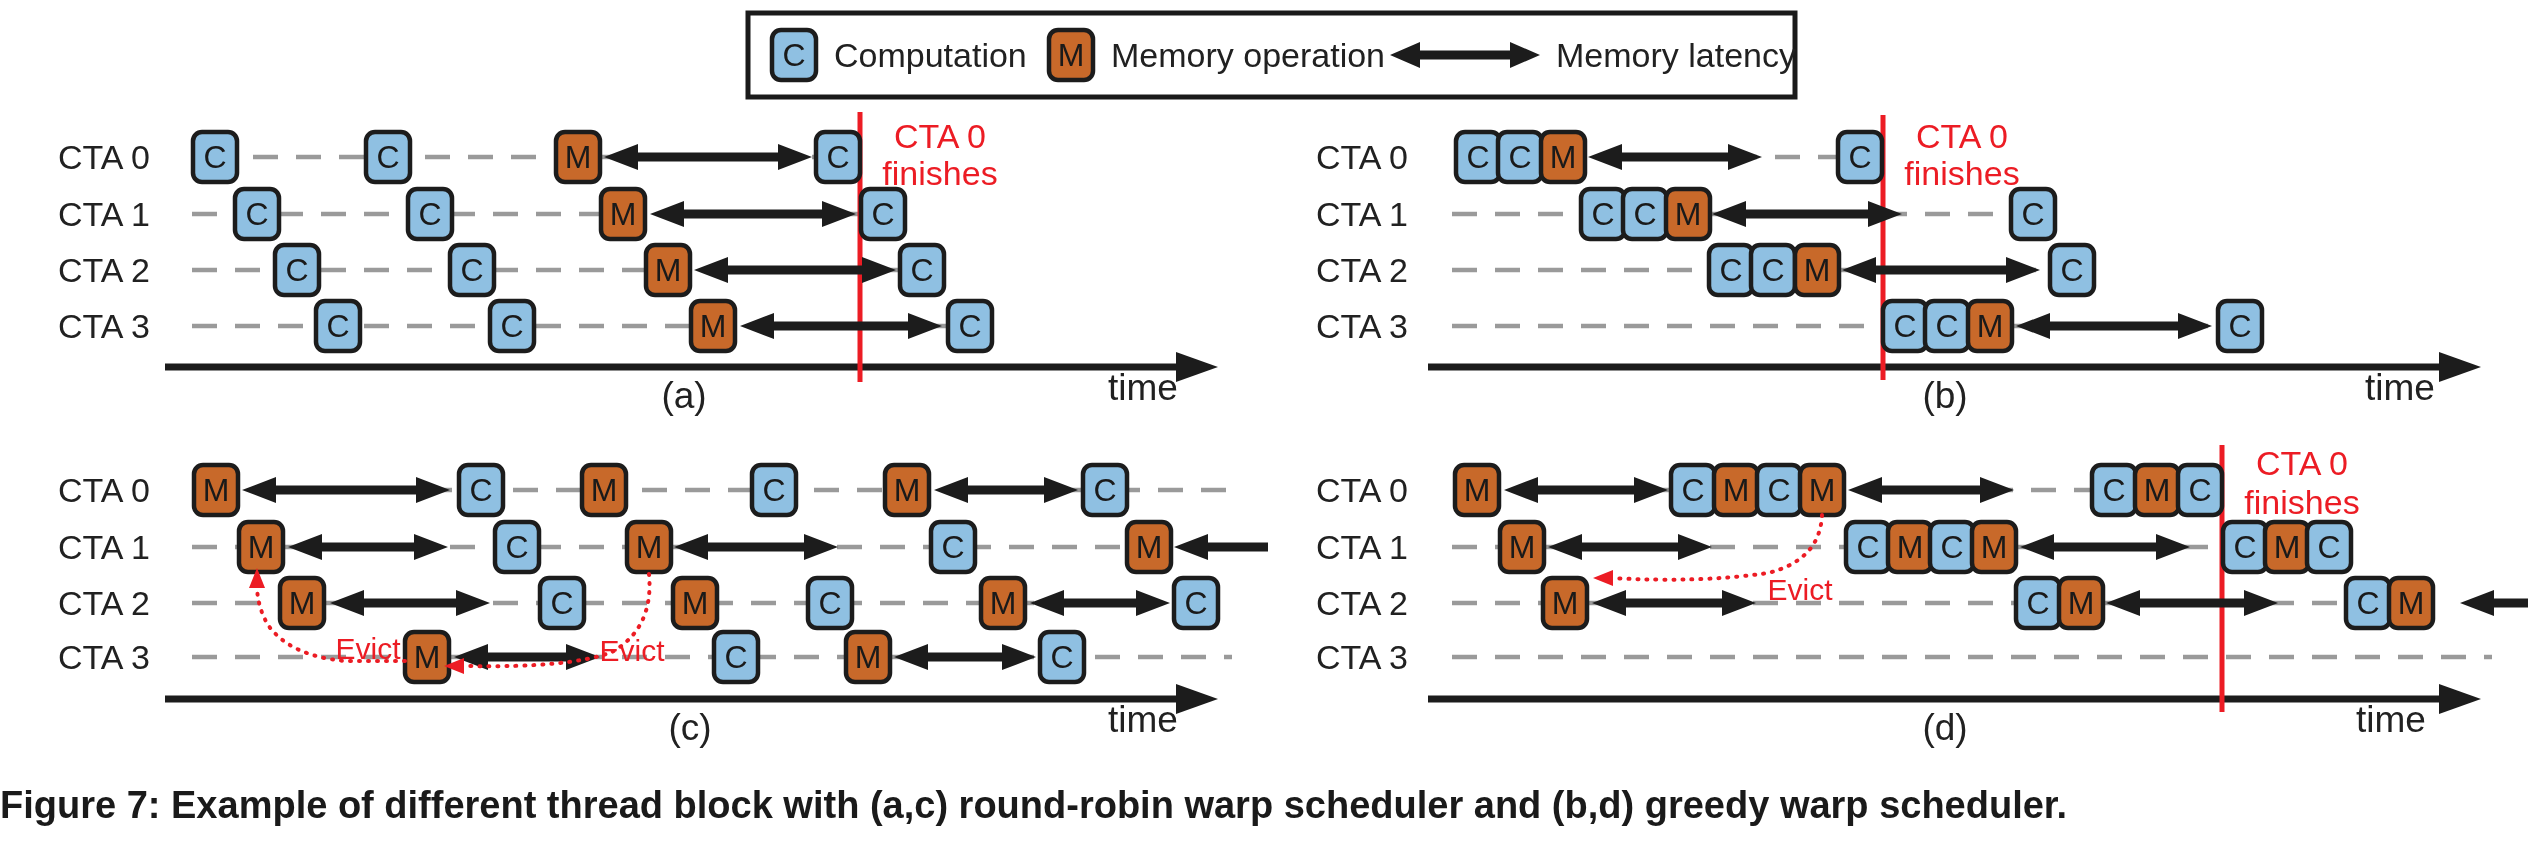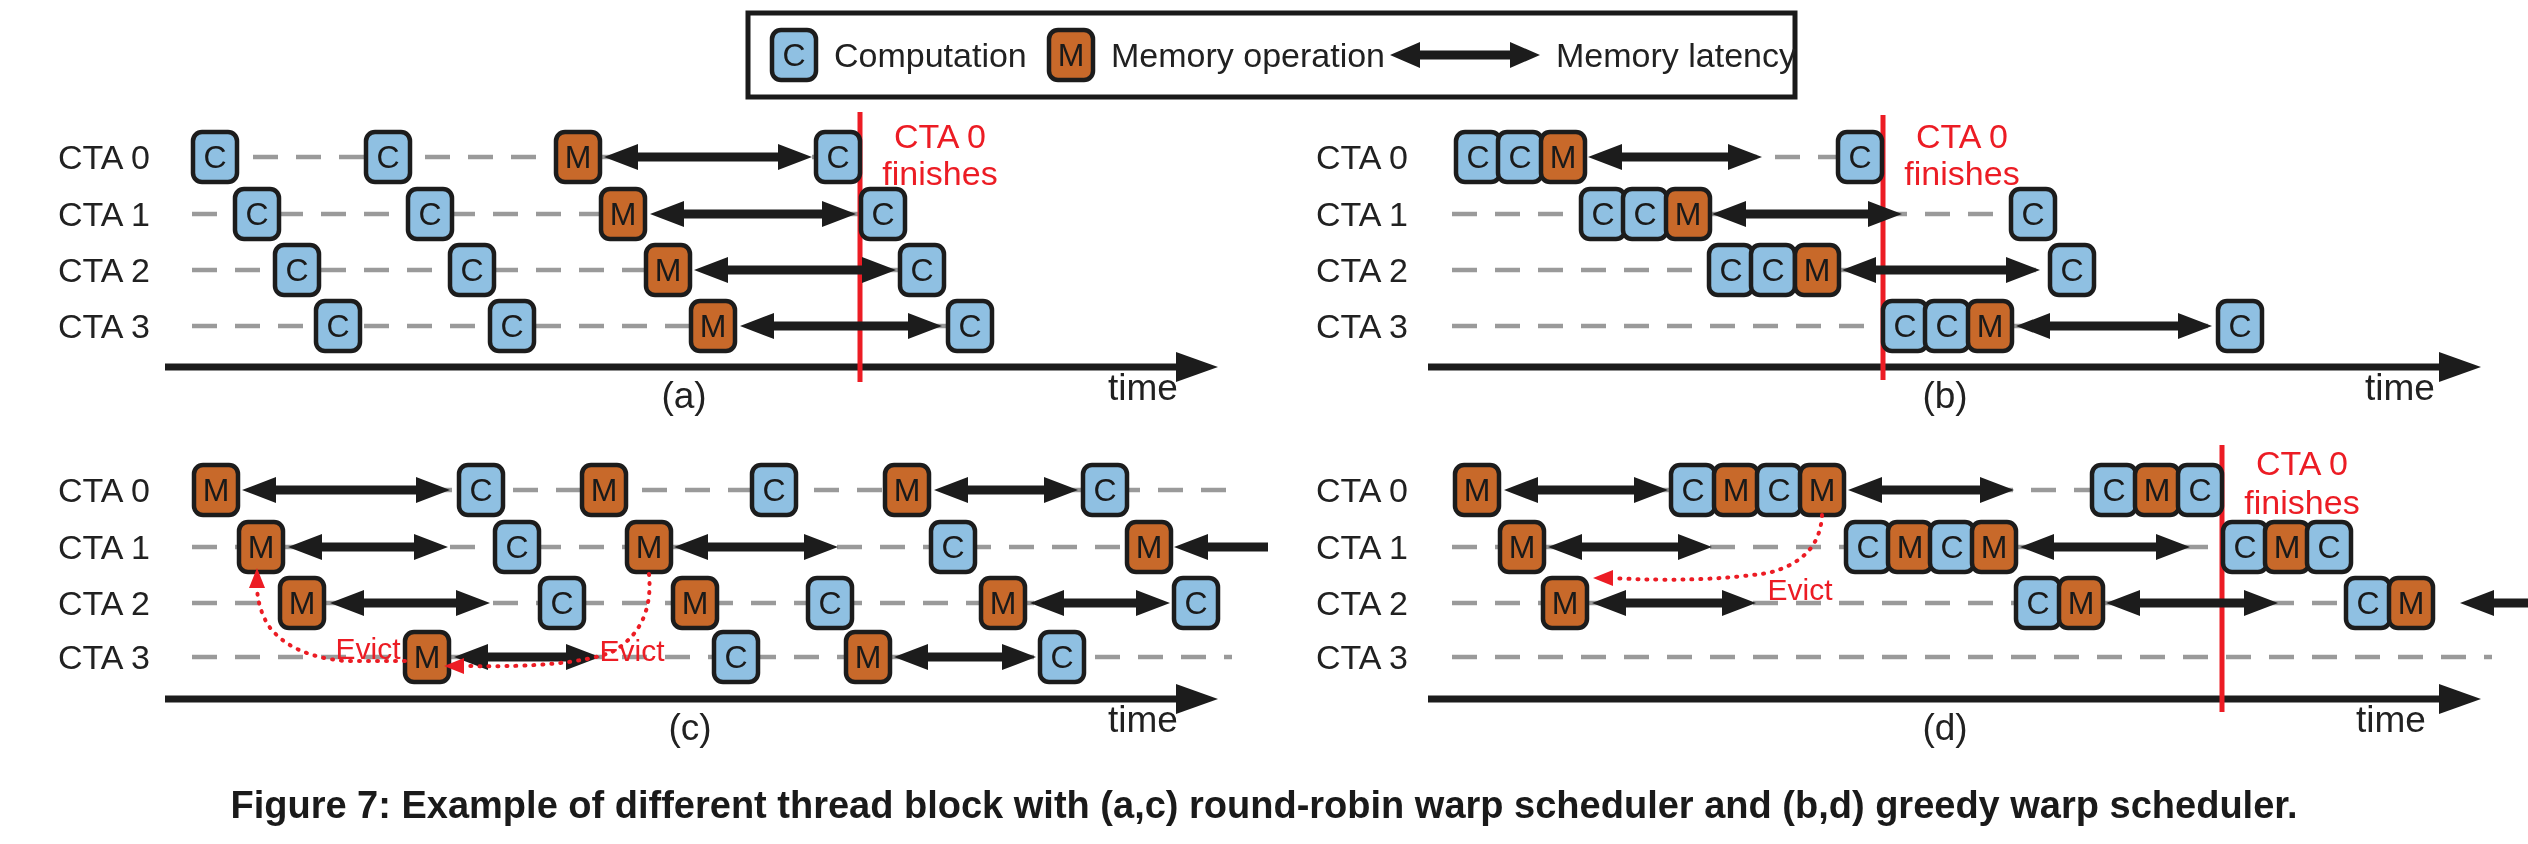--- a/index.html
+++ b/index.html
@@ -1,19 +1,19 @@
 <!DOCTYPE html>
 <html><head>
 <meta charset="utf-8">
 <style>
   html,body{margin:0;padding:0;background:#ffffff;}
   #stage{position:relative;width:2528px;height:844px;background:#fff;overflow:hidden;
          font-family:"Liberation Sans", sans-serif;}
   #figsvg{position:absolute;left:0;top:0;}
-  #caption{position:absolute;left:0;top:784px;width:2528px;text-align:center;
+  #caption{position:absolute;left:0;top:784px;width:2528px;text-align:left;
            font-family:"Liberation Sans", sans-serif;font-weight:bold;font-size:38px;color:#1a1a1a;}
 </style>
 </head>
 <body>
 
 <div id="stage">
   <svg id="figsvg" width="2528" height="844" viewBox="0 0 2528 844" xmlns="http://www.w3.org/2000/svg">
       <rect x="748" y="13" width="1047" height="84" fill="#fff" stroke="#1a1a1a" stroke-width="5"></rect>
       <rect x="772" y="30" width="44" height="50" rx="9" ry="9" fill="#8FC0E2" stroke="#1C1C1C" stroke-width="4.5"></rect>
       <text x="794" y="66" font-size="32" fill="#1a1a1a" font-family="&quot;Liberation Sans&quot;, sans-serif" text-anchor="middle">C</text>

